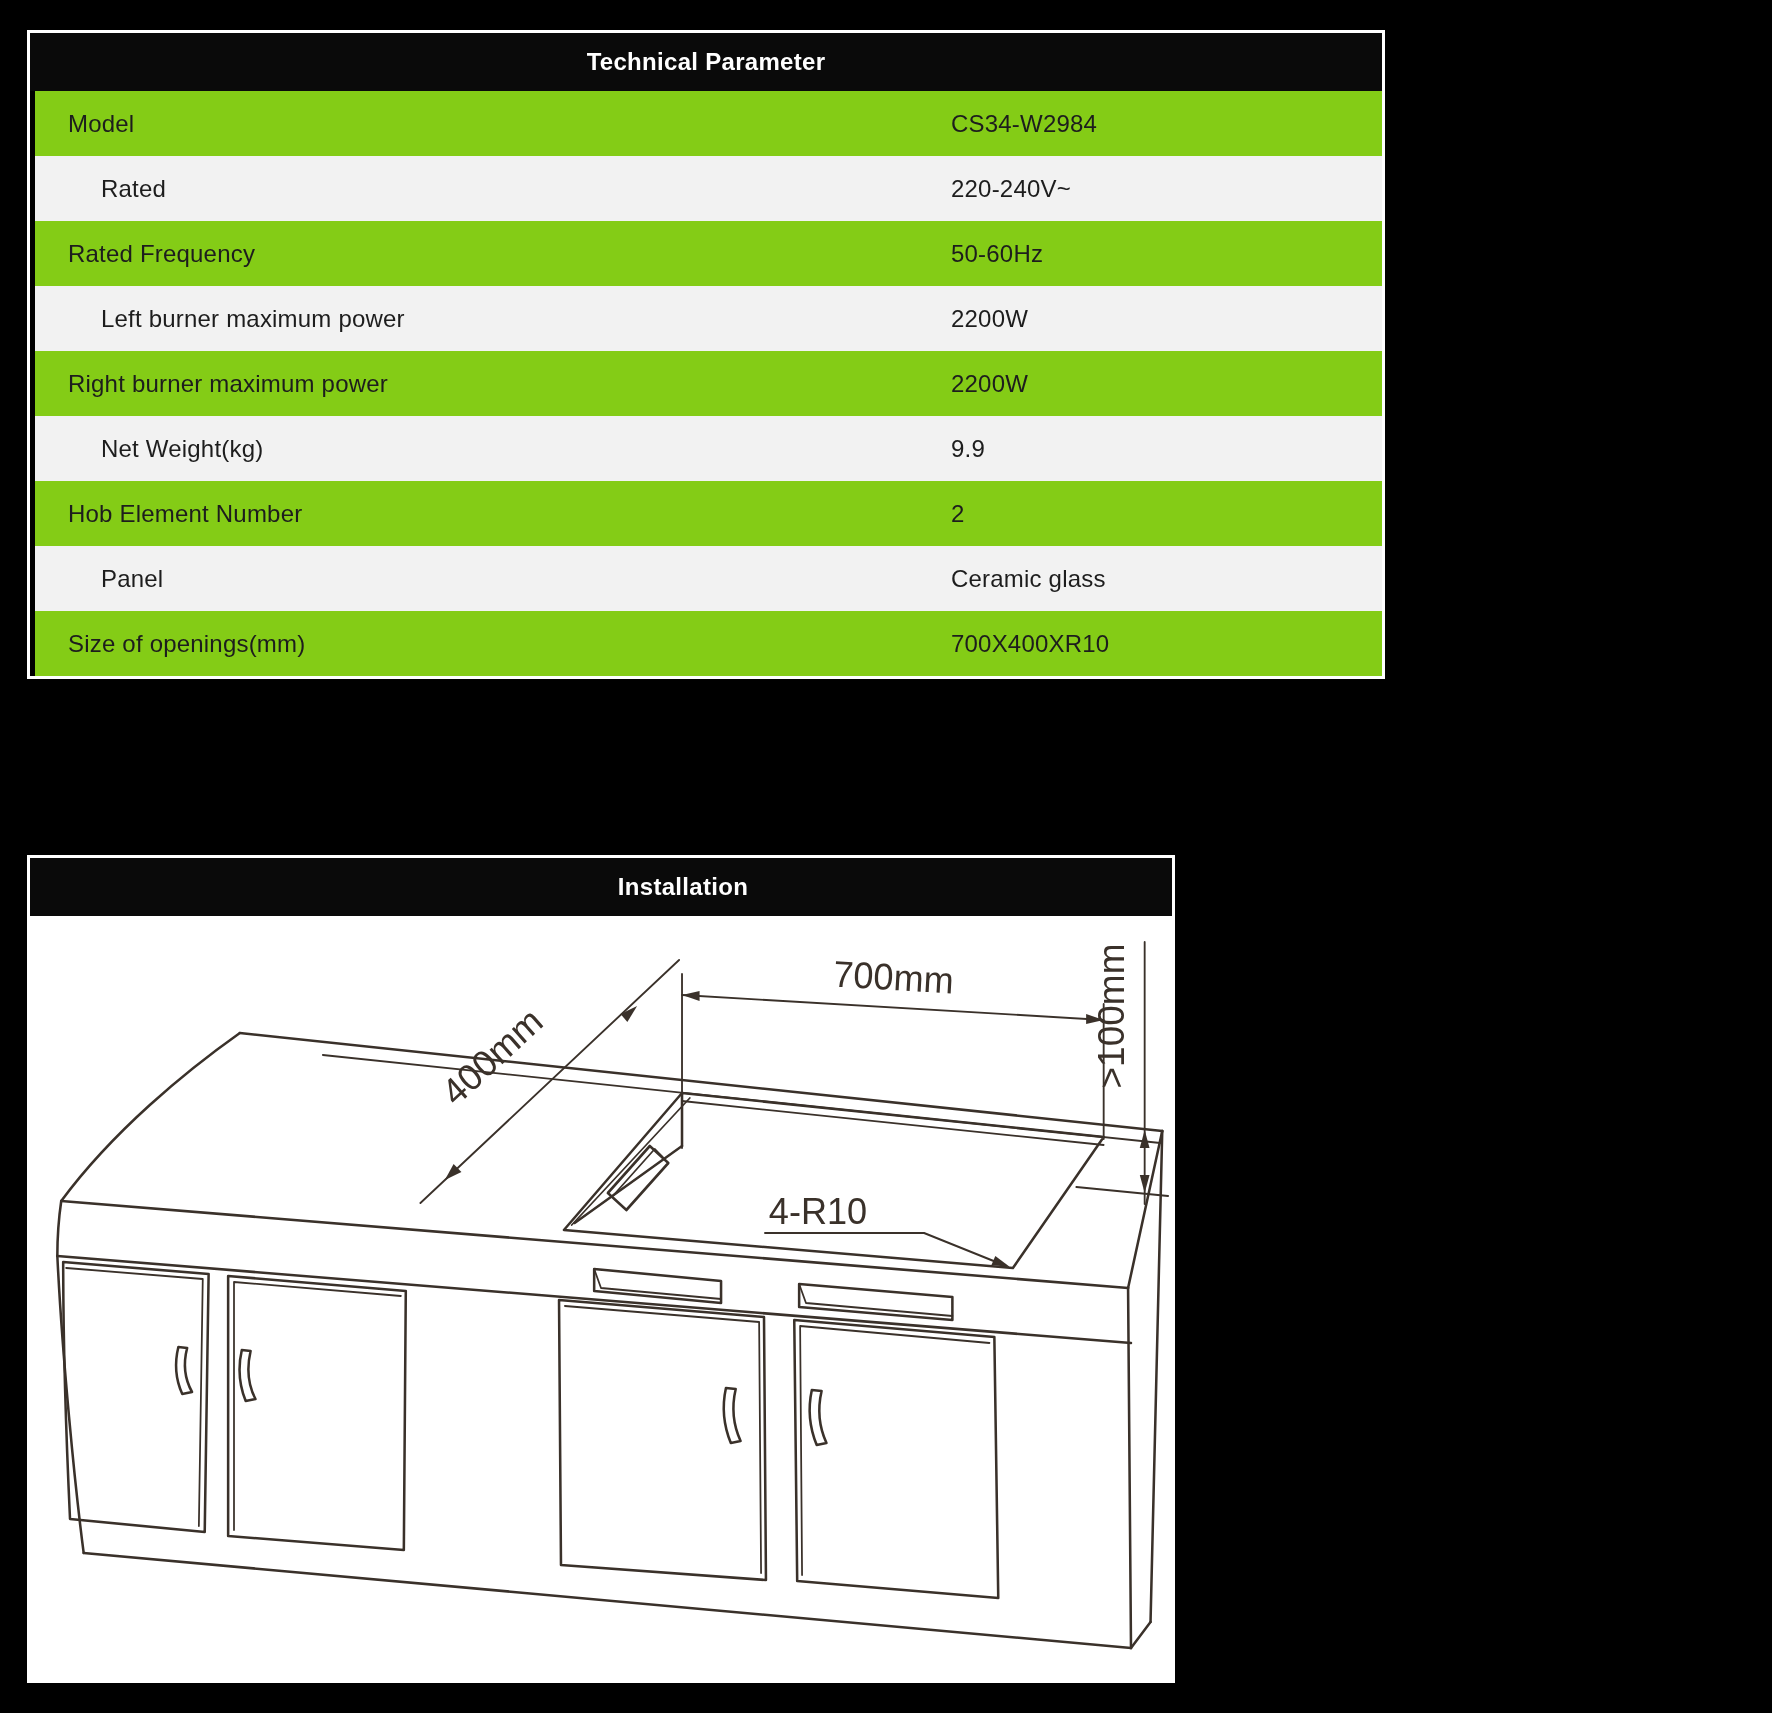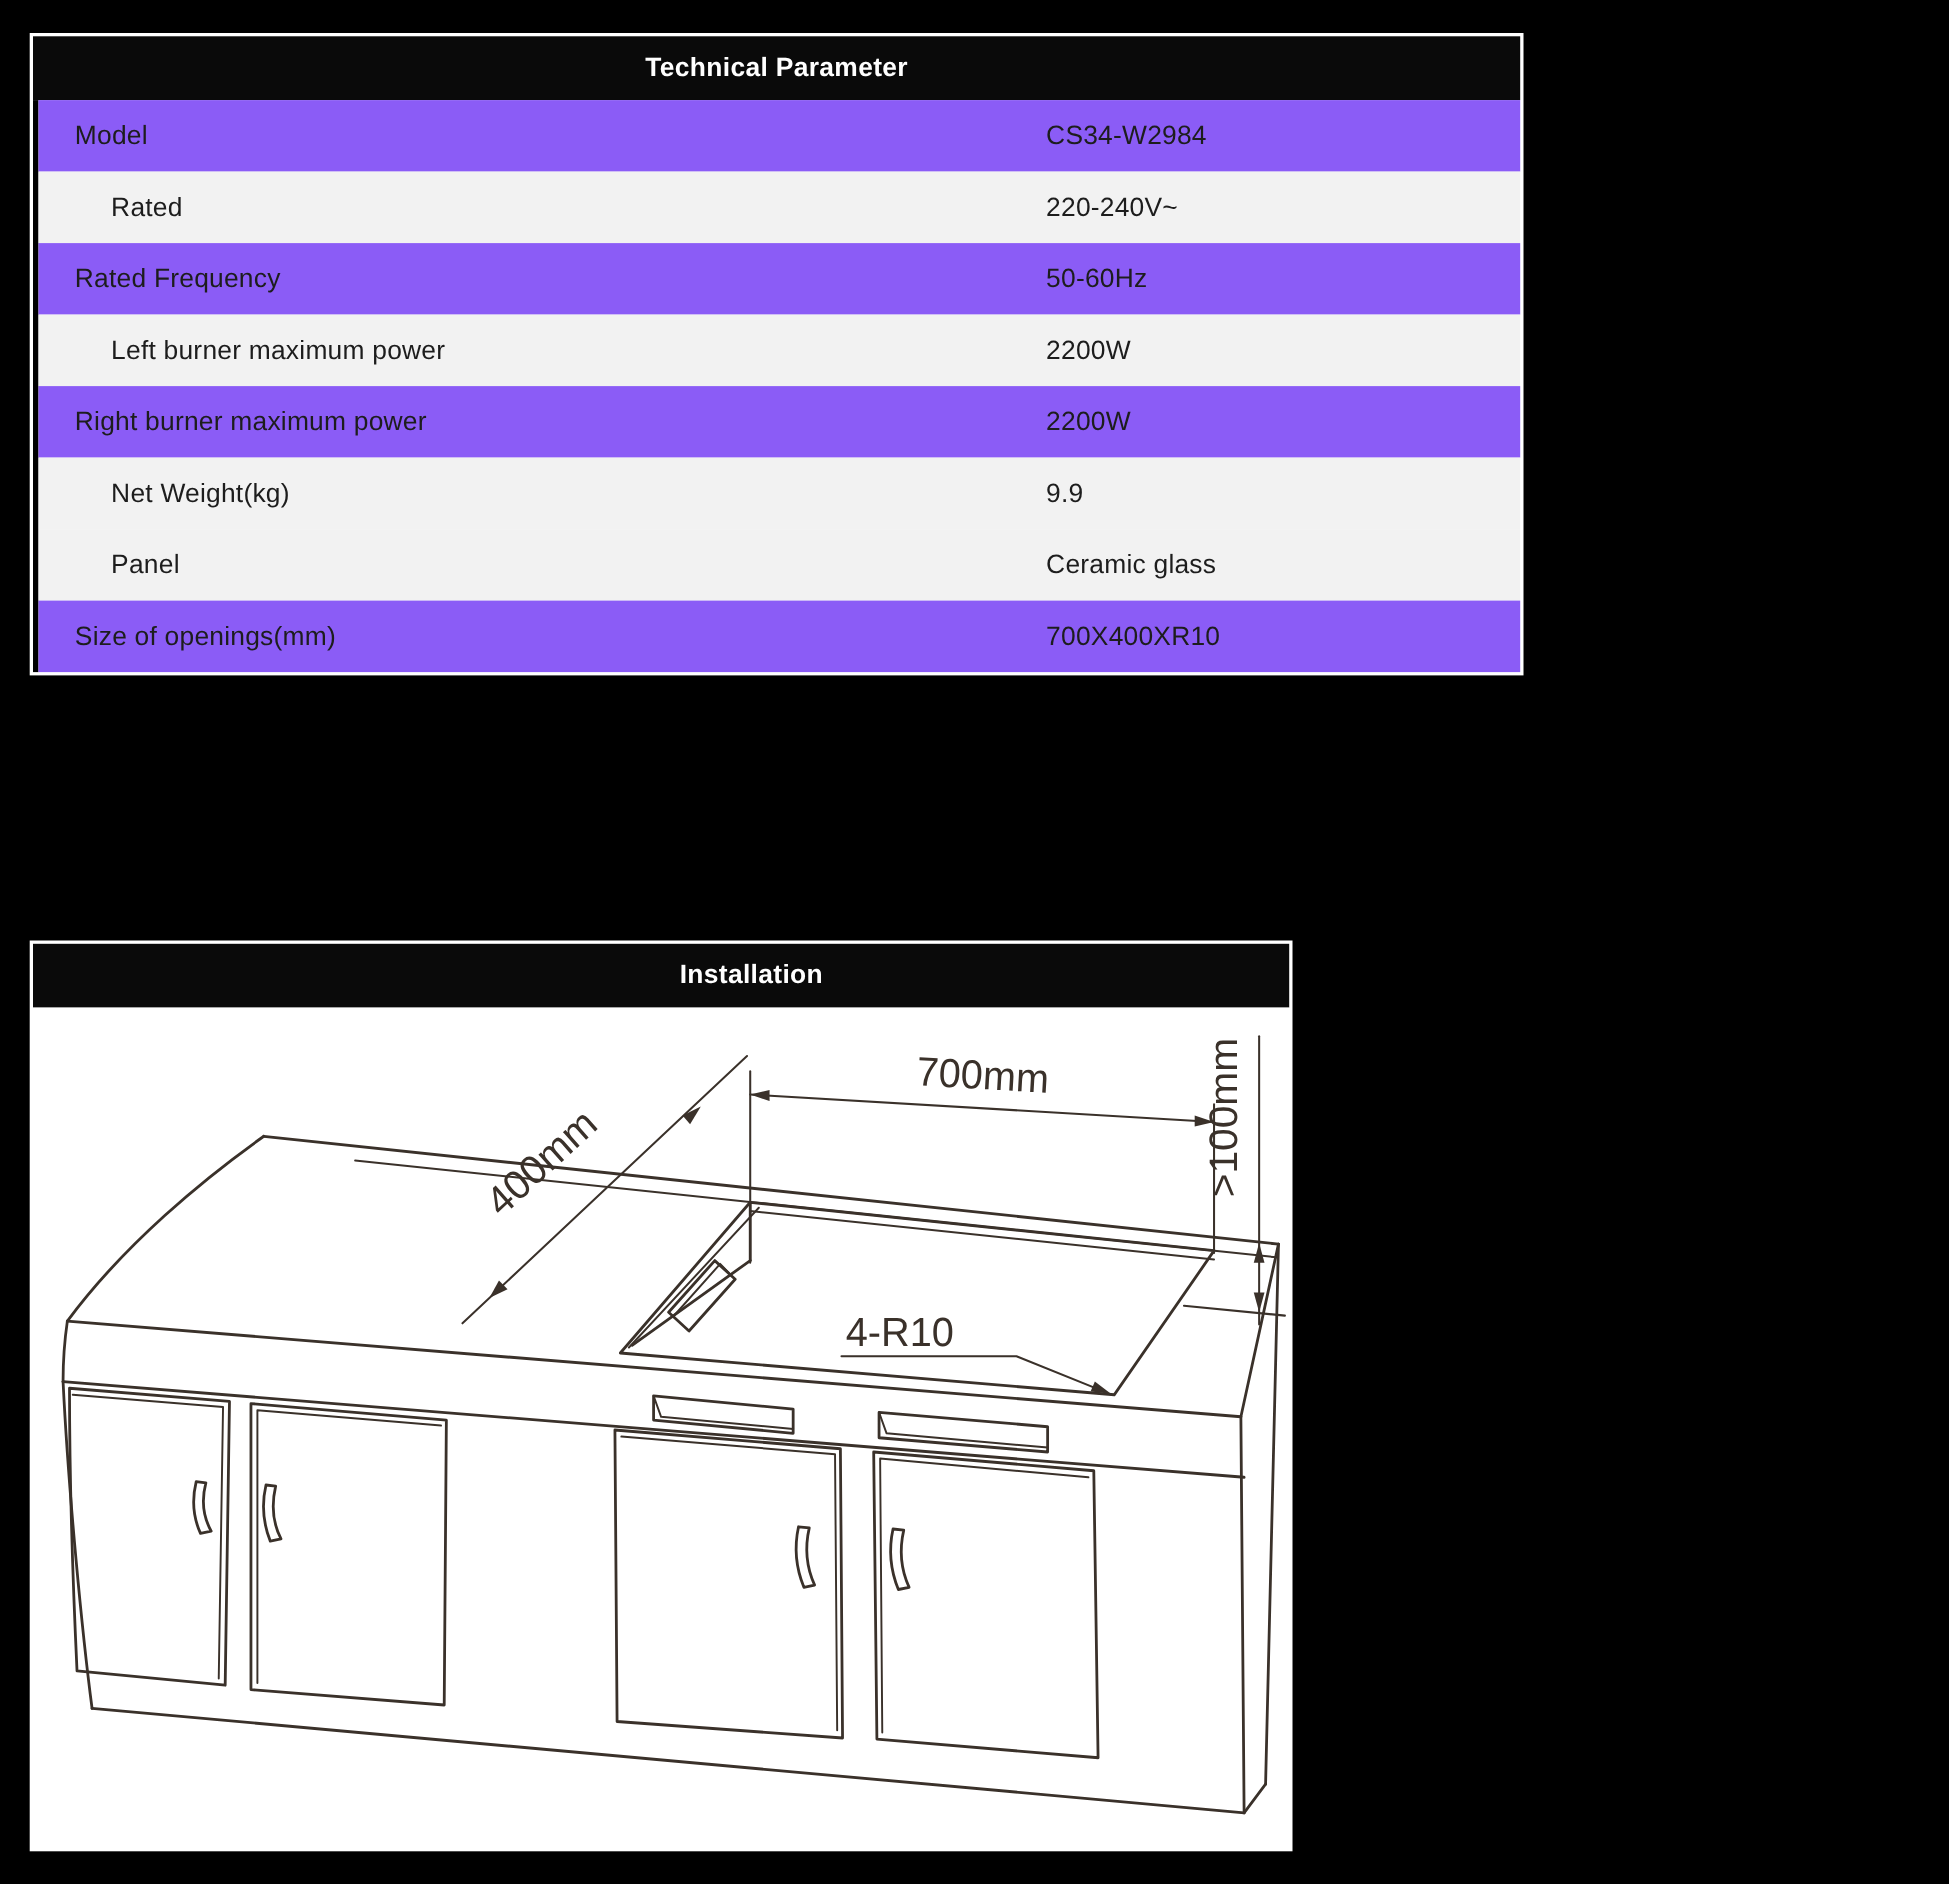--- a/index.html
+++ b/index.html
@@ -33,21 +33,21 @@
   }
   #install-panel .header-title{transform:translateX(82px);}
   .spec-body{border-left:5px solid #000000;}
   .spec-row{
     position:relative;
     height:65px;
     display:flex;
     align-items:center;
     font-size:24px;
     color:#1d1d1d;
-    background:#8b5cf6;
+    background:#84cc16;
   }
   .spec-row.alt{background:#f2f2f2;padding-left:33px;}
   .param-label{margin-left:33px;letter-spacing:0.2px;}
   .param-value{position:absolute;left:916px;letter-spacing:0.2px;}
   #diagram{display:block;background:#ffffff;}
   #diagram path, #diagram line, #diagram polygon.open{
     fill:none;
     stroke:#3a312a;
     stroke-linecap:round;
     stroke-linejoin:round;
@@ -87,20 +87,24 @@
         <span class="param-value">2200W</span>
       </div>
       <div class="spec-row">
         <span class="param-label">Right burner maximum power</span>
         <span class="param-value">2200W</span>
       </div>
       <div class="spec-row alt">
         <span class="param-label">Net Weight(kg)</span>
         <span class="param-value">9.9</span>
       </div>
+      <div class="spec-row">
+        <span class="param-label">Hob Element Number</span>
+        <span class="param-value">2</span>
+      </div>
       <div class="spec-row alt">
         <span class="param-label">Panel</span>
         <span class="param-value">Ceramic glass</span>
       </div>
       <div class="spec-row">
         <span class="param-label">Size of openings(mm)</span>
         <span class="param-value">700X400XR10</span>
       </div>
     </div>
 </div>

